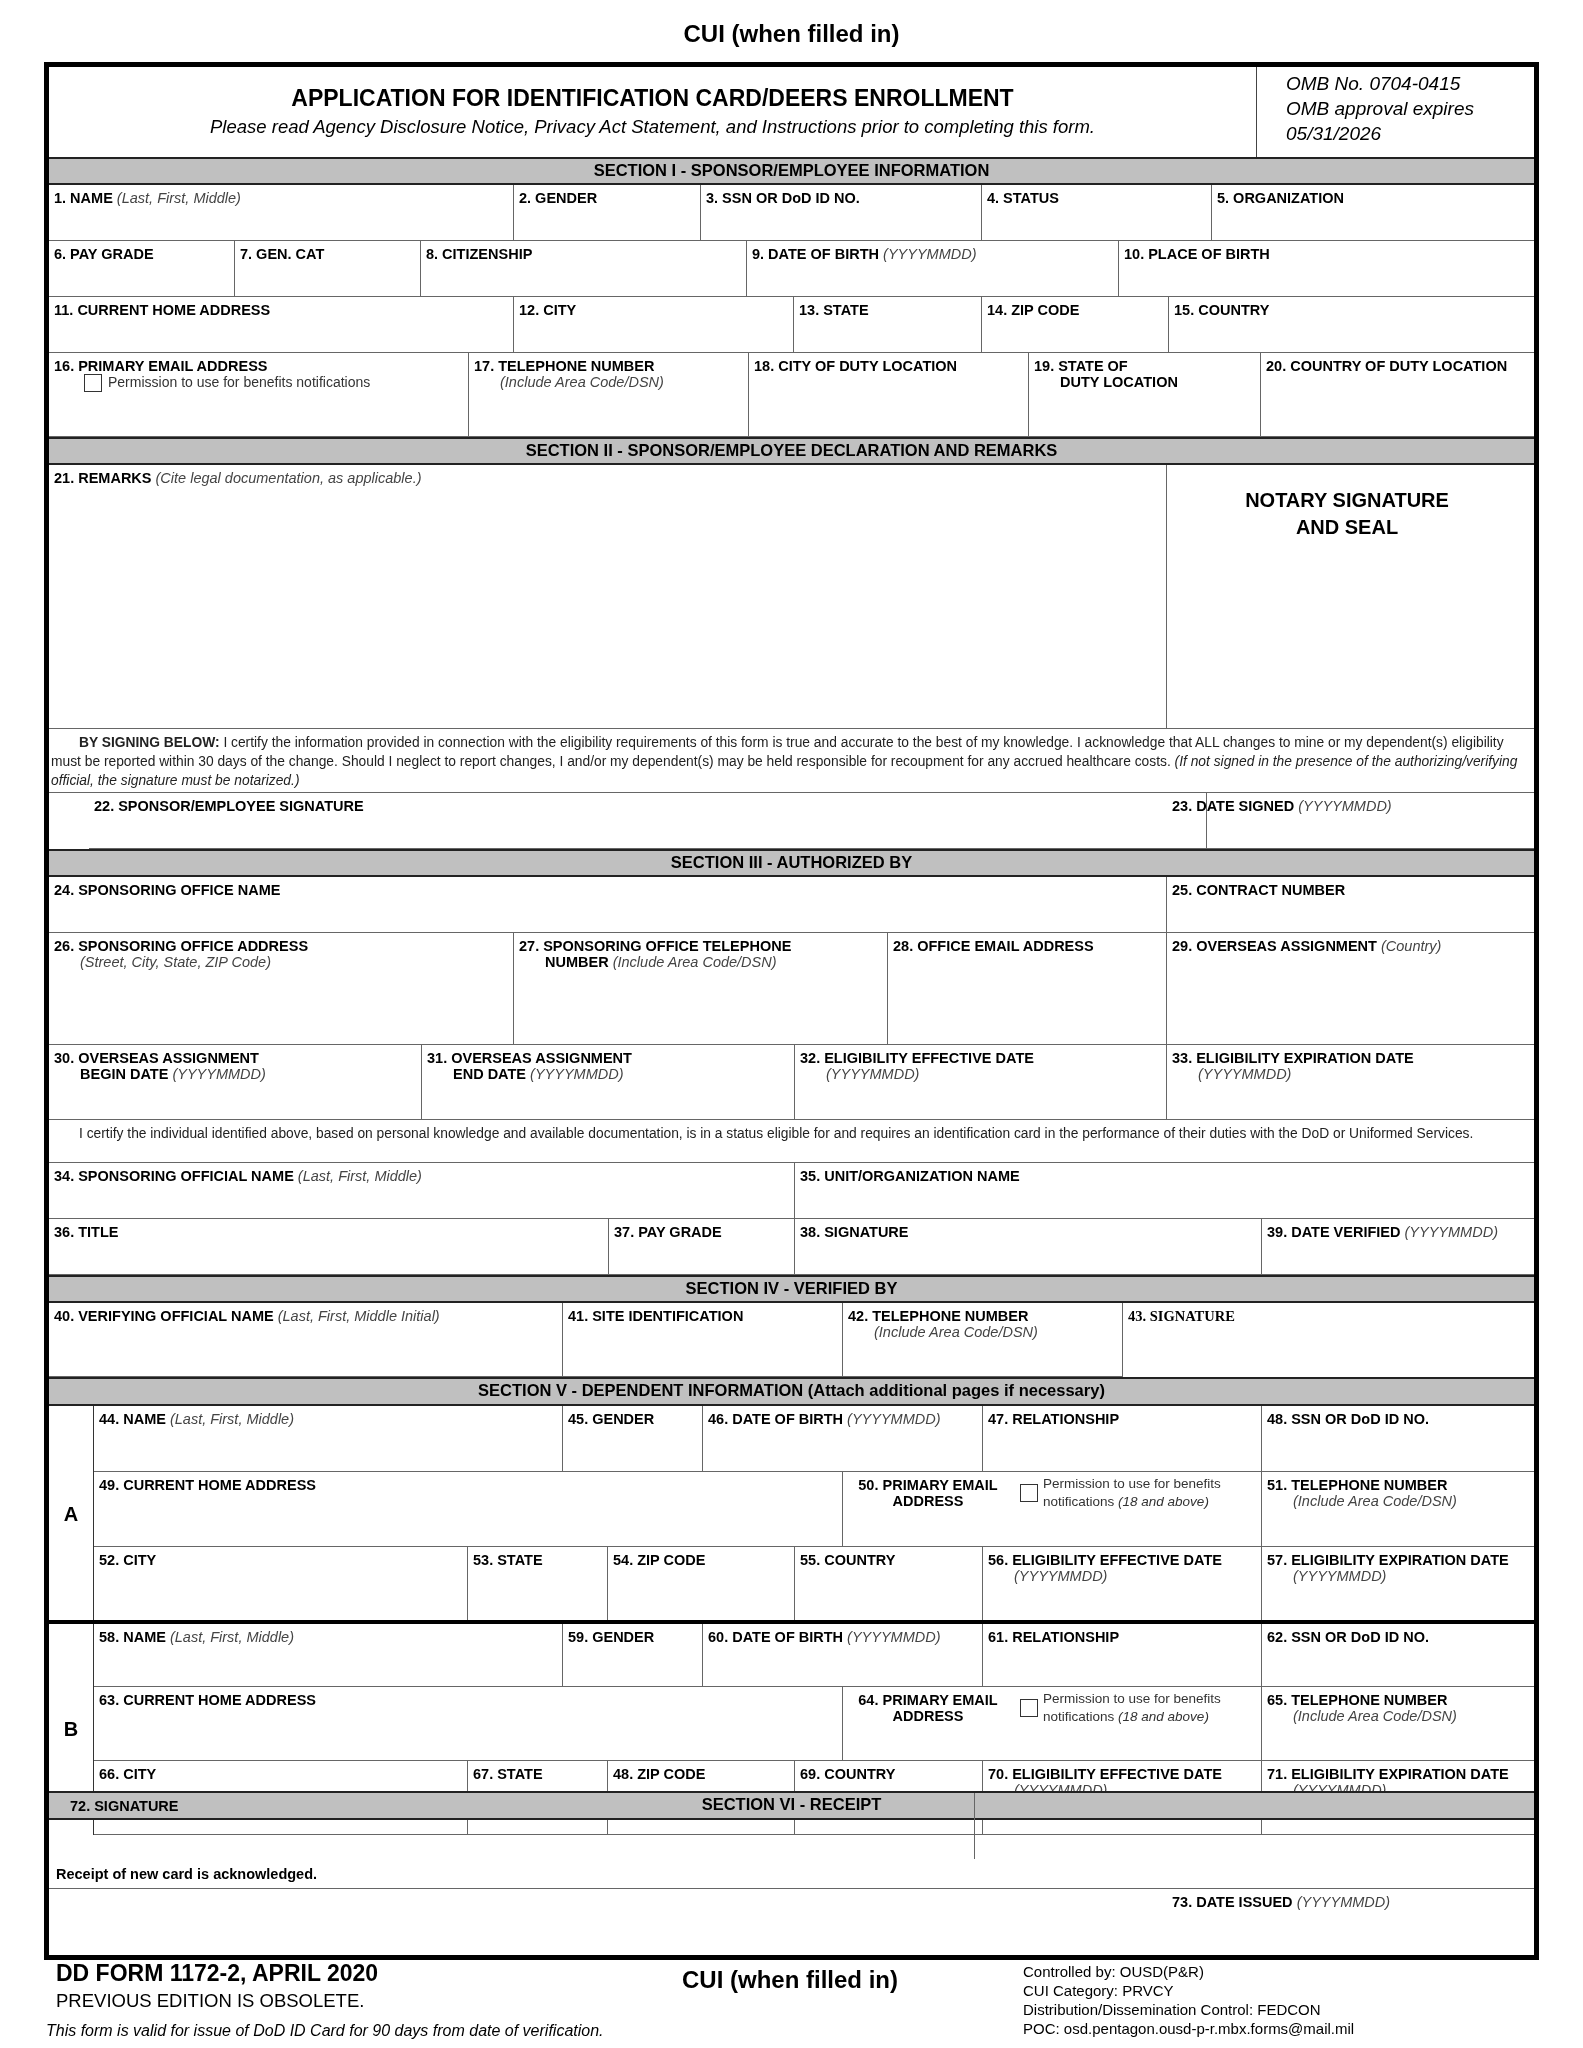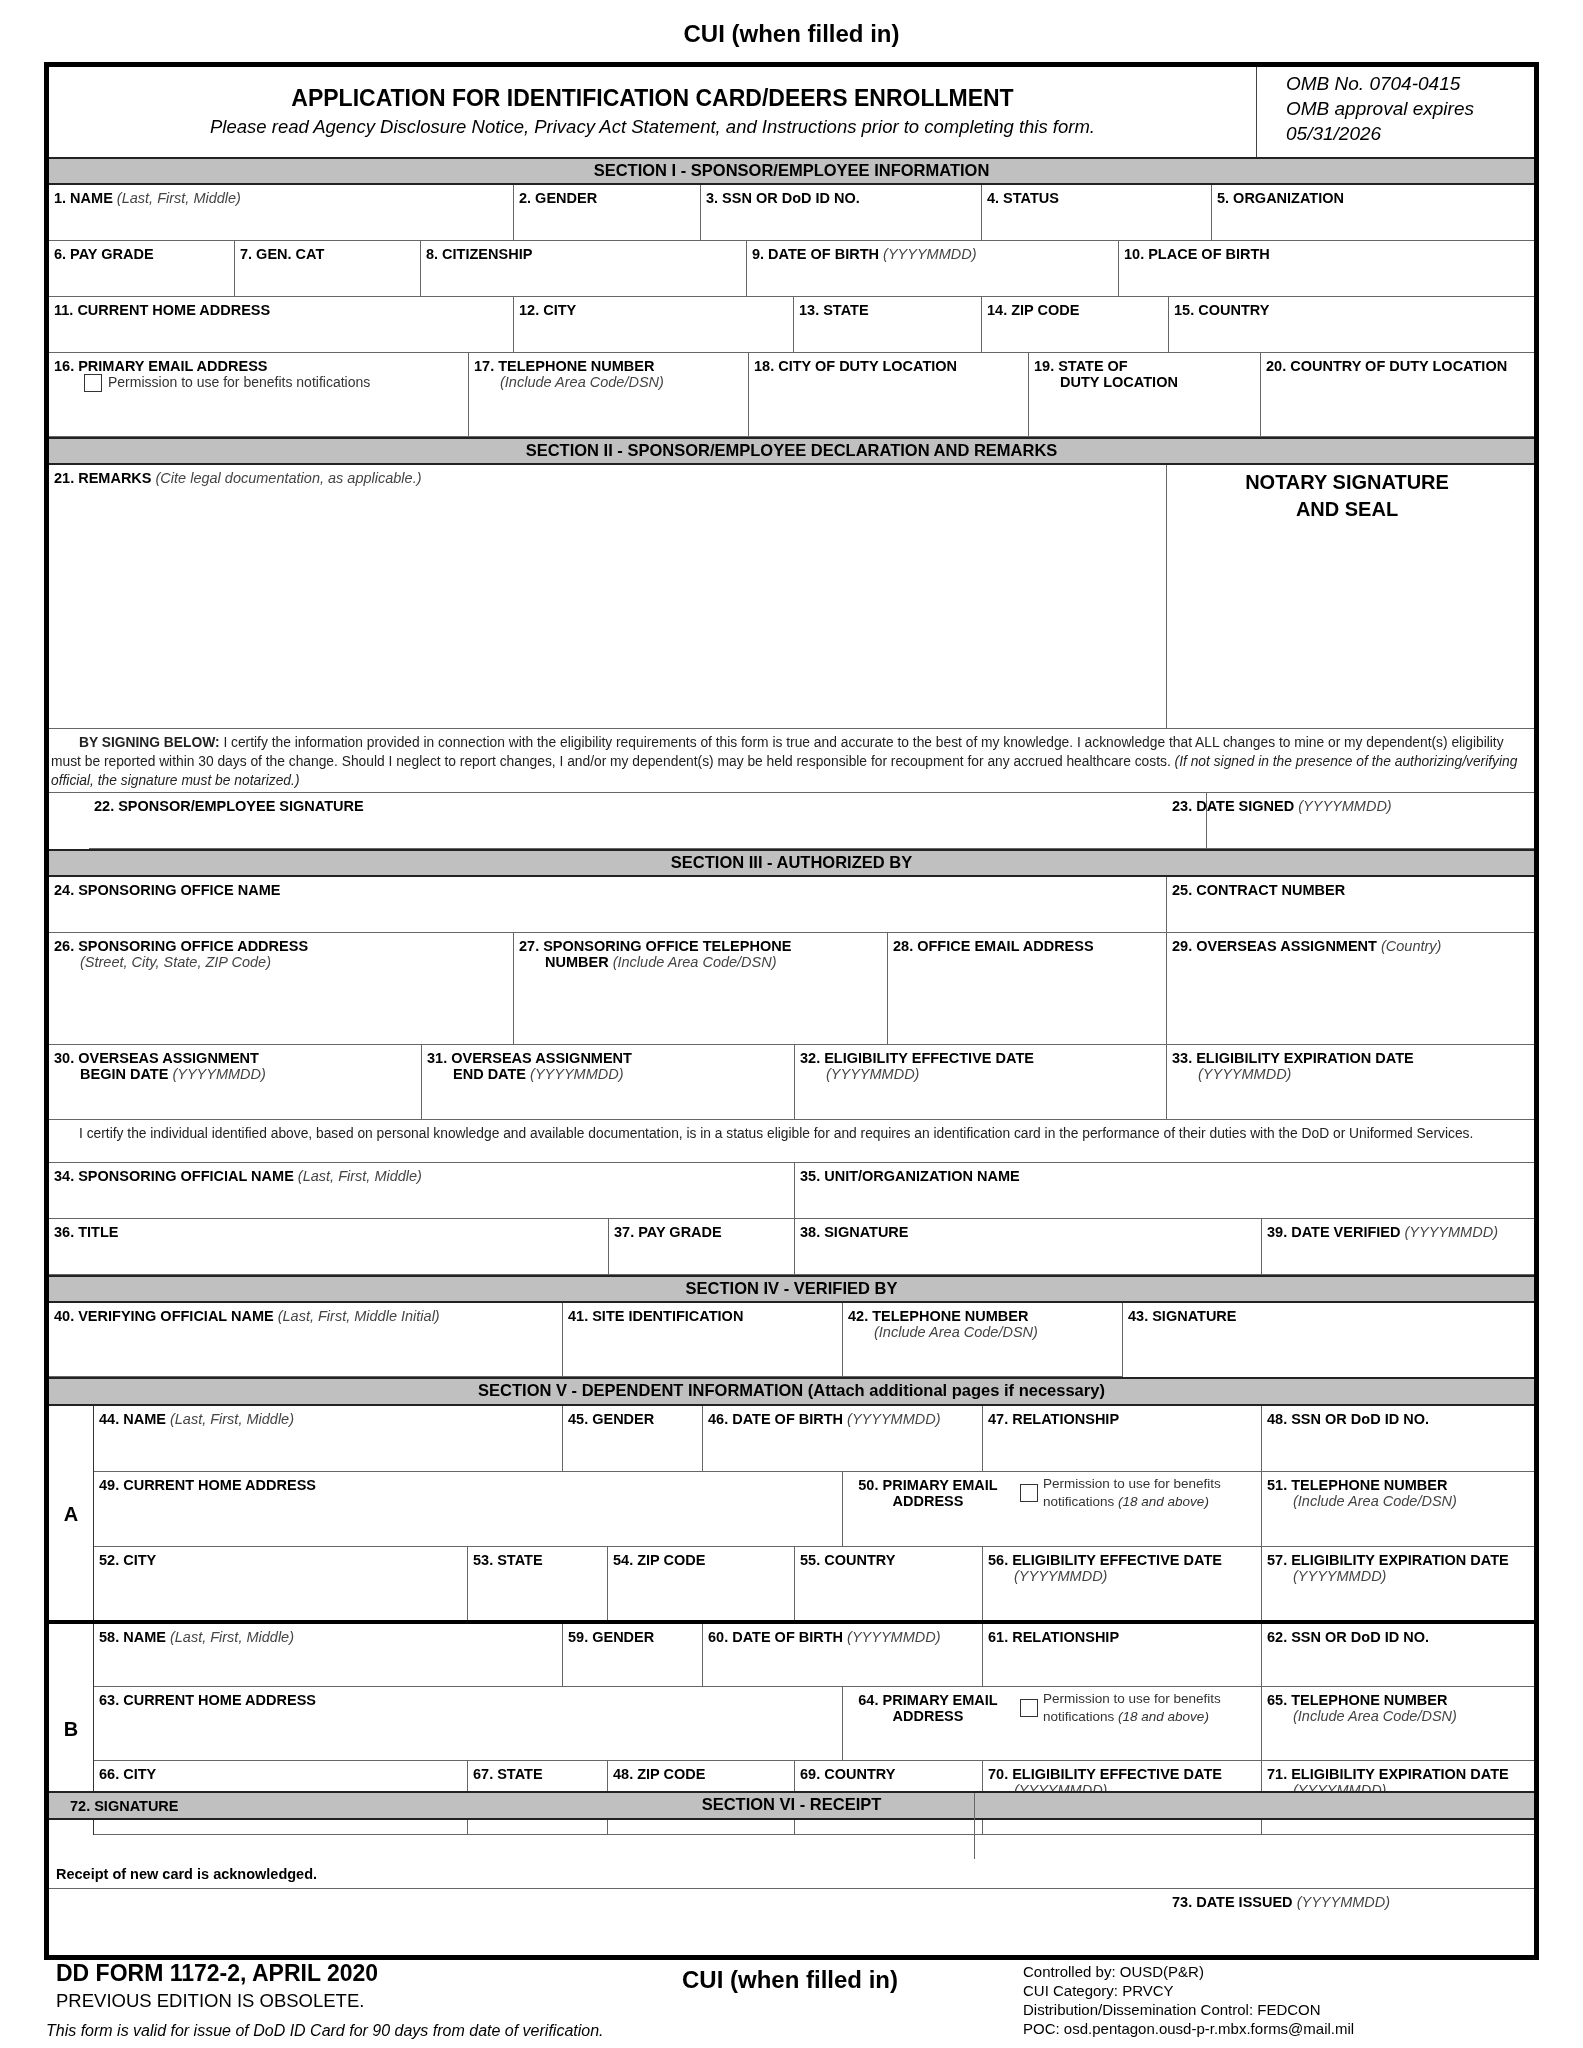--- a/index.html
+++ b/index.html
@@ -17,21 +17,21 @@
   .bar .hint { font-weight:bold;text-align:center; }
   .hdr-title { position:absolute; left:0; top:0; width:1208px; height:90px; border-right:1px solid #444; text-align:center; box-sizing:border-box; }
   .hdr-title .t { font-weight:bold; font-size:23px; margin-top:18px; }
   .hdr-title .s { font-style:italic; font-size:18.5px; margin-top:4px; }
   .omb { position:absolute; left:1215px; top:0; width:270px; height:90px; font-style:italic; font-size:19px; line-height:25px; padding-top:4px; padding-left:22px; box-sizing:border-box; }
   .cbox { display:inline-block; width:16px; height:16px; border:1px solid #333; vertical-align:middle; margin-right:6px; }
   .chk { font-size:14px; color:#333; }
   .cert { position:absolute; left:0; width:1485px; font-size:13.8px; line-height:19px; color:#222; box-sizing:border-box; padding:4px 4px 0 2px; border-bottom:1px solid #666; text-indent:28px; }
   .letter { position:absolute; left:0; width:45px; border-right:1px solid #333; font-weight:bold; font-size:20px; text-align:center; box-sizing:border-box; }
   .thickline { position:absolute; left:0; width:1485px; height:0; border-top:4px solid #000; }
-  .notary { position:absolute; font-weight:bold; font-size:20px; text-align:center; line-height:27px; }
+  .notary { position:absolute; font-weight:bold; font-size:20px; text-align:center; line-height:27px;margin-top:18px; }
   .foot-form { left:56px; top:1960px; font-weight:bold; font-size:23px; }
   .foot-prev { left:56px; top:1990px; font-size:18.5px; }
   .foot-valid { left:46px; top:2022px; font-size:16px; font-style:italic; }
   .foot-cui { left:660px; top:1966px; width:260px; text-align:center; font-weight:bold; font-size:24px; }
   .foot-ctl { left:1023px; top:1962px; font-size:15px; line-height:19px; }
 </style>
 </head>
 <body>
 
 <div class="abs cui-top">CUI (when filled in)</div>
@@ -110,21 +110,21 @@
 
   <div class="cell" style="left:0;top:1152px;width:560px;height:56px;"><span class="lbl">36. TITLE</span></div>
   <div class="cell" style="left:560px;top:1152px;width:186px;height:56px;"><span class="lbl">37. PAY GRADE</span></div>
   <div class="cell" style="left:746px;top:1152px;width:467px;height:56px;"><span class="lbl">38. SIGNATURE</span></div>
   <div class="cell" style="left:1213px;top:1152px;width:272px;height:56px;border-right:none;"><span class="lbl">39. DATE VERIFIED</span> <span class="hint">(YYYYMMDD)</span></div>
 
   <div class="bar" style="top:1208px;height:28px;">SECTION IV - VERIFIED BY</div>
   <div class="cell" style="left:0;top:1236px;width:514px;height:74px;"><span class="lbl">40. VERIFYING OFFICIAL NAME</span> <span class="hint">(Last, First, Middle Initial)</span></div>
   <div class="cell" style="left:514px;top:1236px;width:280px;height:74px;"><span class="lbl">41. SITE IDENTIFICATION</span></div>
   <div class="cell" style="left:794px;top:1236px;width:280px;height:74px;"><span class="lbl">42. TELEPHONE NUMBER</span><span class="hint sub">(Include Area Code/DSN)</span></div>
-  <div class="cell" style="left:1074px;top:1236px;width:411px;height:84px;border-right:none;"><span class="lbl">43. SIGNATURE</span></div>
+  <div class="cell" style="left:1074px;top:1236px;width:411px;height:84px;border-right:none;font-family:Liberation Serif, serif;"><span class="lbl">43. SIGNATURE</span></div>
 
   <div class="bar" style="top:1310px;height:29px;"><span>SECTION V - DEPENDENT INFORMATION</span> <span class="hint">(Attach additional pages if necessary)</span></div>
 
   <div class="letter" style="top:1339px;height:216px;line-height:216px;">A</div>
   <div class="cell" style="left:45px;top:1339px;width:469px;height:66px;"><span class="lbl">44. NAME</span> <span class="hint">(Last, First, Middle)</span></div>
   <div class="cell" style="left:514px;top:1339px;width:140px;height:66px;"><span class="lbl">45. GENDER</span></div>
   <div class="cell" style="left:654px;top:1339px;width:280px;height:66px;"><span class="lbl">46. DATE OF BIRTH</span> <span class="hint">(YYYYMMDD)</span></div>
   <div class="cell" style="left:934px;top:1339px;width:279px;height:66px;"><span class="lbl">47. RELATIONSHIP</span></div>
   <div class="cell" style="left:1213px;top:1339px;width:272px;height:66px;border-right:none;"><span class="lbl">48. SSN OR DoD ID NO.</span></div>
 

